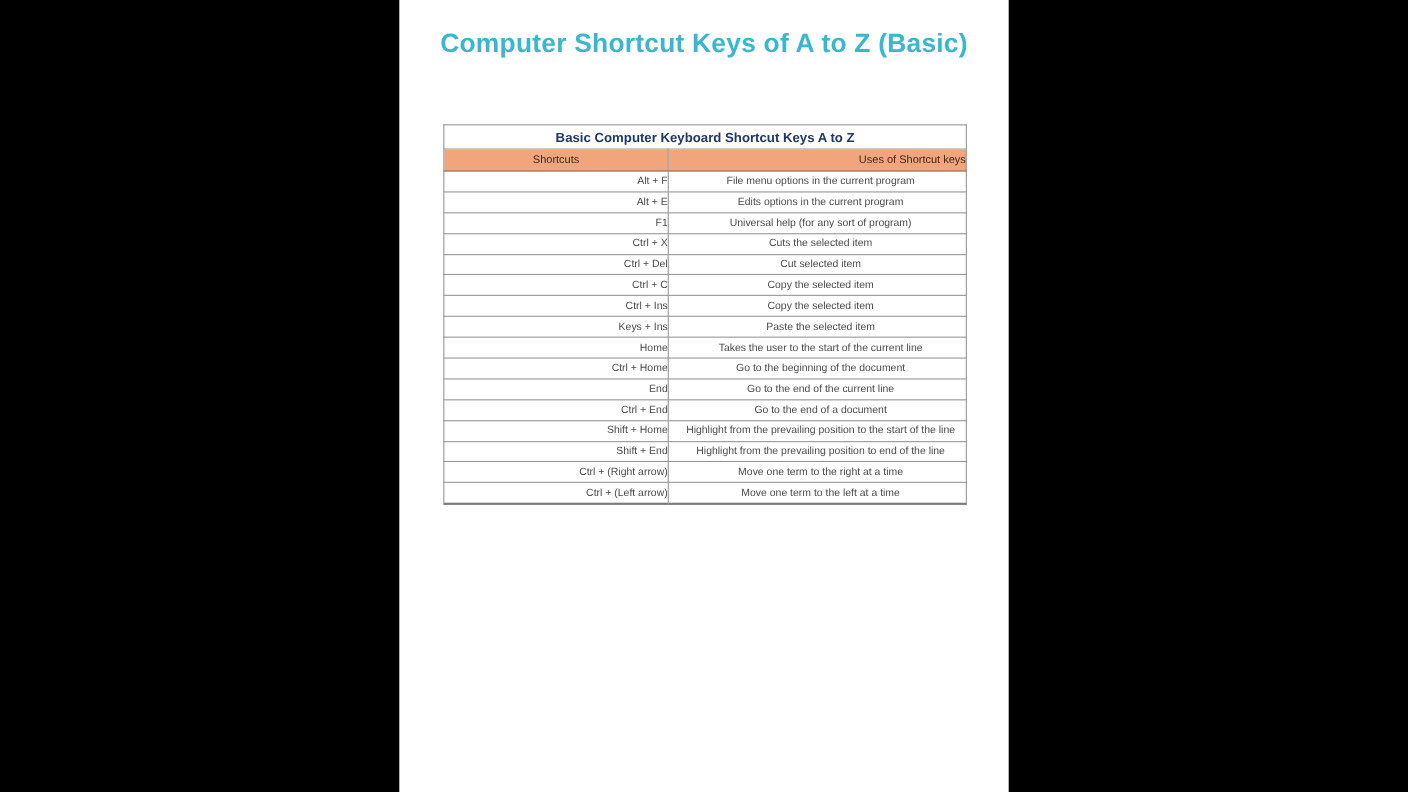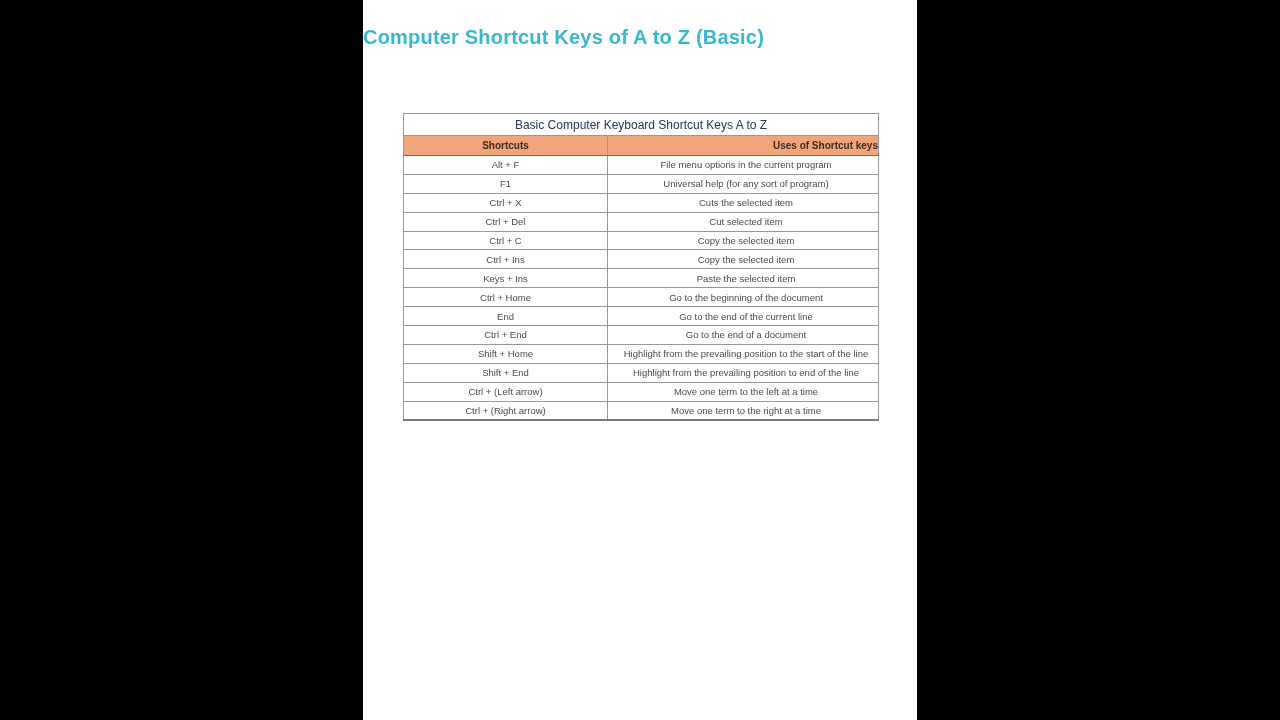--- a/index.html
+++ b/index.html
@@ -21,21 +21,22 @@
     position: absolute;
     left: 363px;
     top: 0;
     width: 554px;
     height: 720px;
     background: #ffffff;
   }
   .page-heading {
     margin: 0;
     padding-top: 26px;
-    font-size: 20px;
+    text-align: center;
+    font-size: 24px;
     font-weight: bold;
     letter-spacing: 0.2px;
     color: var(--heading-color, #3ab7d0);
   }
   .table-wrap {
     position: absolute;
     left: 40px;
     top: 113px;
     width: 475px;
   }
@@ -48,43 +49,43 @@
     border: 1px solid #979797;
     padding: 0;
     overflow: hidden;
     white-space: nowrap;
   }
   col.c1 { width: 204px; }
   col.c2 { width: 271px; }
   tr.title-row td {
     height: 21px;
     text-align: center;
-    font-weight: normal;
+    font-weight: bold;
     font-size: 12px;
     color: var(--title-color, #1f3864);
     background: #ffffff;
   }
   tr.header-row td {
     height: 19px;
     background: var(--header-bg, #f0a57c);
     border-top: 1px solid var(--header-border, #8c6752);
     border-bottom: 1px solid var(--header-border, #8c6752);
-    font-weight: bold;
+    font-weight: normal;
     font-size: 10px;
     color: #3d2a1c;
   }
   tr.header-row td.col-shortcut { text-align: center; }
   tr.header-row td.col-use { text-align: right; padding-left: 6px; }
   tr.data-row td {
     height: 17.9px;
     font-size: 9.5px;
     color: #4a4a4a;
     background: #ffffff;
   }
-  tr.data-row td.col-shortcut { text-align: center; }
+  tr.data-row td.col-shortcut { text-align: right; }
   tr.data-row td.col-use { text-align: center; padding-left: 6px; }
   tr.data-row:last-child td { border-bottom: 2px solid #7c7c7c; }
 </style>
 </head>
 <body>
 
 <div class="stage">
   <div class="page">
 
     <h1 class="page-heading">Computer Shortcut Keys of A to Z (Basic)</h1>
@@ -102,20 +103,24 @@
           <tr class="header-row">
             <td class="col-shortcut">Shortcuts</td>
             <td class="col-use">Uses of Shortcut keys</td>
           </tr>
 
         <tr class="data-row">
               <td class="col-shortcut">Alt + F</td>
               <td class="col-use">File menu options in the current program</td>
             </tr>
             <tr class="data-row">
+              <td class="col-shortcut">Alt + E</td>
+              <td class="col-use">Edits options in the current program</td>
+            </tr>
+            <tr class="data-row">
               <td class="col-shortcut">F1</td>
               <td class="col-use">Universal help (for any sort of program)</td>
             </tr>
             <tr class="data-row">
               <td class="col-shortcut">Ctrl + X</td>
               <td class="col-use">Cuts the selected item</td>
             </tr>
             <tr class="data-row">
               <td class="col-shortcut">Ctrl + Del</td>
               <td class="col-use">Cut selected item</td>
@@ -126,45 +131,49 @@
             </tr>
             <tr class="data-row">
               <td class="col-shortcut">Ctrl + Ins</td>
               <td class="col-use">Copy the selected item</td>
             </tr>
             <tr class="data-row">
               <td class="col-shortcut">Keys + Ins</td>
               <td class="col-use">Paste the selected item</td>
             </tr>
             <tr class="data-row">
+              <td class="col-shortcut">Home</td>
+              <td class="col-use">Takes the user to the start of the current line</td>
+            </tr>
+            <tr class="data-row">
               <td class="col-shortcut">Ctrl + Home</td>
               <td class="col-use">Go to the beginning of the document</td>
             </tr>
             <tr class="data-row">
               <td class="col-shortcut">End</td>
               <td class="col-use">Go to the end of the current line</td>
             </tr>
             <tr class="data-row">
               <td class="col-shortcut">Ctrl + End</td>
               <td class="col-use">Go to the end of a document</td>
             </tr>
             <tr class="data-row">
               <td class="col-shortcut">Shift + Home</td>
               <td class="col-use">Highlight from the prevailing position to the start of the line</td>
             </tr>
             <tr class="data-row">
               <td class="col-shortcut">Shift + End</td>
               <td class="col-use">Highlight from the prevailing position to end of the line</td>
             </tr>
             <tr class="data-row">
+              <td class="col-shortcut">Ctrl + (Right arrow)</td>
+              <td class="col-use">Move one term to the right at a time</td>
+            </tr>
+            <tr class="data-row">
               <td class="col-shortcut">Ctrl + (Left arrow)</td>
               <td class="col-use">Move one term to the left at a time</td>
-            </tr>
-            <tr class="data-row">
-              <td class="col-shortcut">Ctrl + (Right arrow)</td>
-              <td class="col-use">Move one term to the right at a time</td>
             </tr>
           </tbody>
       </table>
     </div>
 
   </div>
 </div>
 
 </body></html>

